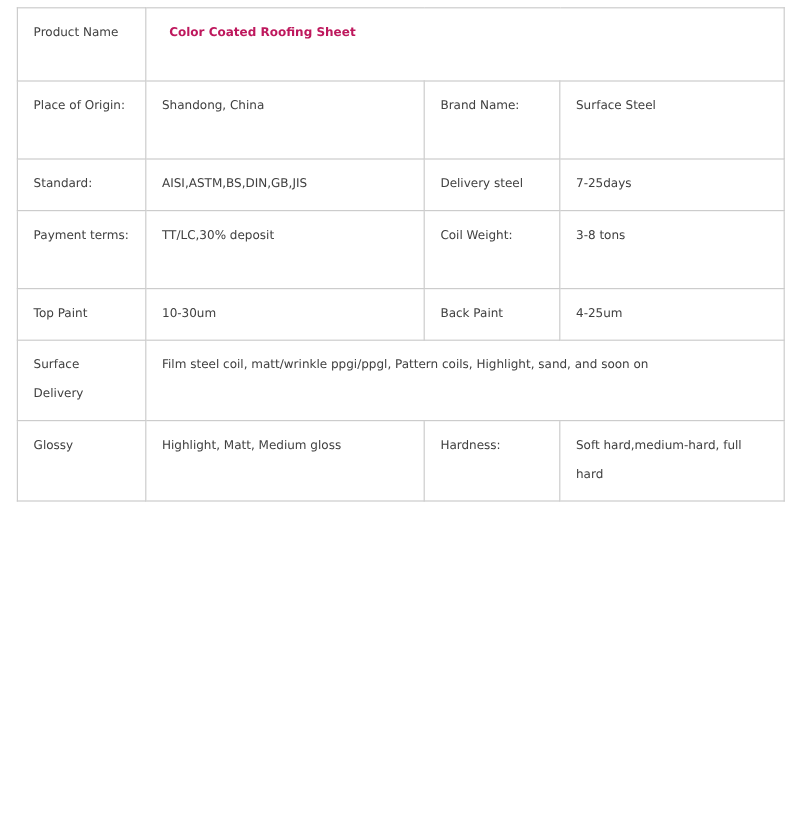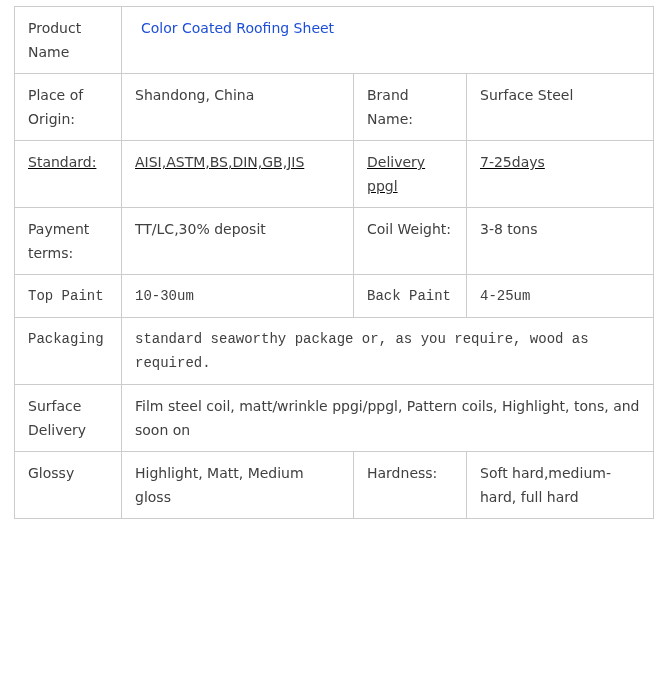--- a/index.html
+++ b/index.html
@@ -15,37 +15,37 @@
     border-collapse: collapse;
     table-layout: fixed;
     width: 639px;
     margin: 6px 0 0 14px;
     background: #ffffff;
   }
   .spec-table td {
     border: 1px solid #cccccc;
     vertical-align: top;
     padding: 9px 13px;
-    font-size: 14px;
+    font-size: 10px;
     line-height: 24px;
     color: #404040;
     word-wrap: break-word;
     box-sizing: border-box;
   }
   .spec-table td.title-value {
-    font-weight: normal;
-    color: #1d4ed8;
+    font-weight: bold;
+    color: #be185d;
     padding-left: 19px;
     margin-top: 24px;
   }
   tr.h61 { height: 61px; }
   tr.h64 { height: 64px; }
   tr.h65 { height: 65px; }
-  tr.h41 { height: 41px; text-decoration: underline; }
-  tr.h40 { height: 40px; font-family: Liberation Mono, monospace; }
+  tr.h41 { height: 41px; }
+  tr.h40 { height: 40px; }
 </style>
 </head>
 <body>
 
 <table class="spec-table">
   <colgroup>
     <col style="width:107px">
     <col style="width:232px">
     <col style="width:113px">
     <col style="width:187px">
@@ -57,42 +57,38 @@
     </tr>
     <tr class="h65">
       <td>Place of Origin:</td>
       <td>Shandong, China</td>
       <td>Brand Name:</td>
       <td>Surface Steel</td>
     </tr>
     <tr class="h41">
       <td>Standard:</td>
       <td>AISI,ASTM,BS,DIN,GB,JIS</td>
-      <td>Delivery ppgl</td>
+      <td>Delivery steel</td>
       <td>7-25days</td>
     </tr>
     <tr class="h65">
       <td>Payment terms:</td>
       <td>TT/LC,30% deposit</td>
       <td>Coil Weight:</td>
       <td>3-8 tons</td>
     </tr>
     <tr class="h40">
       <td>Top Paint</td>
       <td>10-30um</td>
       <td>Back Paint</td>
       <td>4-25um</td>
     </tr>
-    <tr class="h40">
-      <td>Packaging</td>
-      <td colspan="3">standard seaworthy package or, as you require, wood as required.</td>
-    </tr>
     <tr class="h65">
       <td>Surface Delivery</td>
-      <td colspan="3">Film steel coil, matt/wrinkle ppgi/ppgl, Pattern coils, Highlight, tons, and soon on</td>
+      <td colspan="3">Film steel coil, matt/wrinkle ppgi/ppgl, Pattern coils, Highlight, sand, and soon on</td>
     </tr>
     <tr class="h64">
       <td>Glossy</td>
       <td>Highlight, Matt, Medium gloss</td>
       <td>Hardness:</td>
       <td>Soft hard,medium-hard, full hard</td>
     </tr>
   </tbody>
 </table>
 

